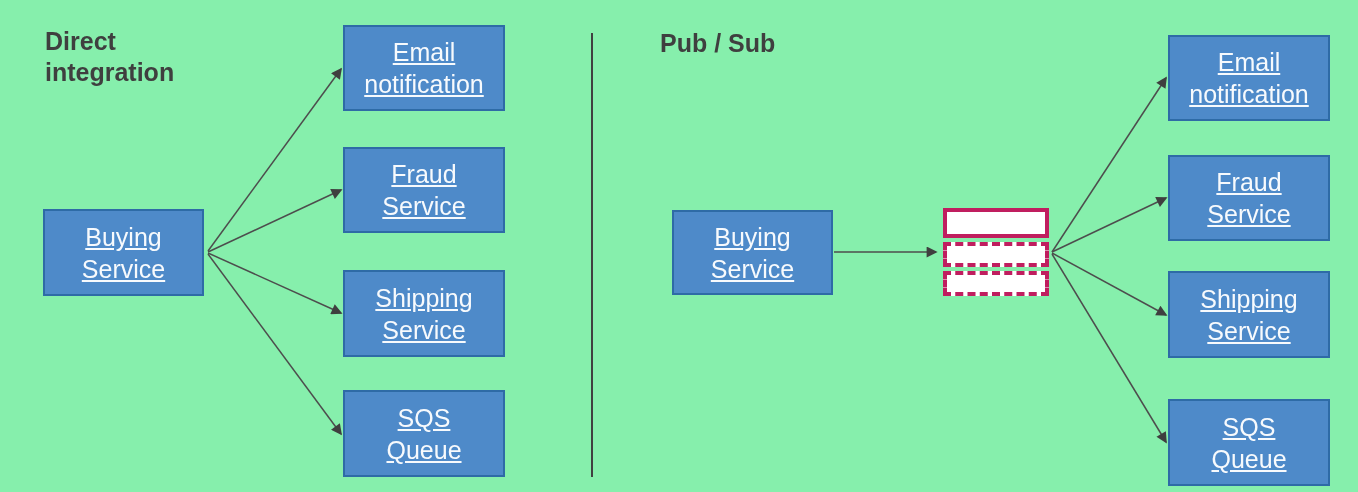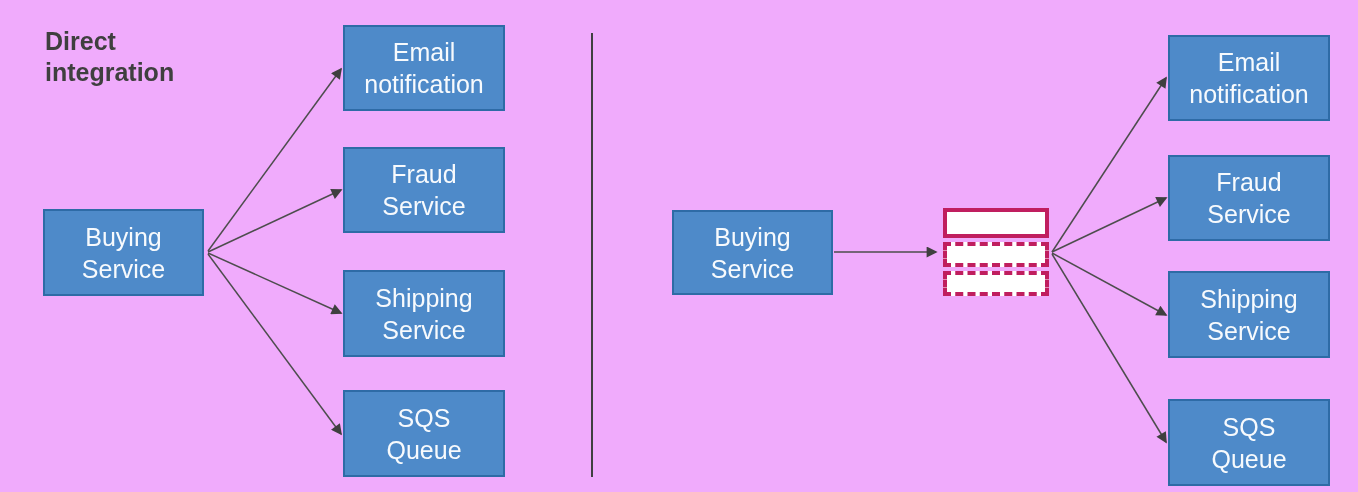--- a/index.html
+++ b/index.html
@@ -1,21 +1,21 @@
 <!DOCTYPE html>
 <html><head>
 <meta charset="utf-8">
 <style>
   html, body { margin: 0; padding: 0; background: #ffffff; }
   body { font-family: "Liberation Sans", sans-serif; }
   #canvas {
     position: relative;
     width: 1358px;
     height: 492px;
-    background: #f0abfc;
+    background: #86efac;
     overflow: hidden;
   }
   .panel-title {
     position: absolute;
     font-size: 25px;
     font-weight: bold;
     color: #3f3f3f;
     line-height: 1.22;
     white-space: pre-line;
   }
@@ -25,20 +25,21 @@
     border: 2px solid #2e6ba6;
     color: #f7fafd;
     display: flex;
     align-items: center;
     justify-content: center;
     text-align: center;
     font-size: 25px;
     line-height: 1.28;
     padding: 0 12px;
     box-sizing: border-box;
+    text-decoration: underline;
   }
   .sns-rect-solid {
     position: absolute;
     border: 4px solid #c01e5f;
     background: #ffffff;
     box-sizing: border-box;
   }
   .sns-rect-dashed {
     position: absolute;
     border: 4px dashed #c01e5f;
@@ -96,20 +97,21 @@
 Service</div>
 
   <div class="node" style="left:343px; top:25px; width:162px; height:86px;">Email notification</div>
 
   <div class="node" style="left:343px; top:147px; width:162px; height:86px;">Fraud Service</div>
 
   <div class="node" style="left:343px; top:270px; width:162px; height:87px;">Shipping Service</div>
 
   <div class="node" style="left:343px; top:390px; width:162px; height:87px;">SQS Queue</div>
 
+  <div class="panel-title" style="left:660px; top:28px; width:220px;">Pub / Sub</div>
 
   <div class="node" style="left:672px; top:210px; width:161px; height:85px;">Buying
 Service</div>
 
   <div>
     <div class="sns-rect-solid" style="left:943px; top:208px; width:106px; height:30px;"></div>
     <div class="sns-rect-dashed" style="left:943px; top:242px; width:106px; height:25px;"></div>
     <div class="sns-rect-dashed" style="left:943px; top:271px; width:106px; height:25px;"></div>
   </div>
 

